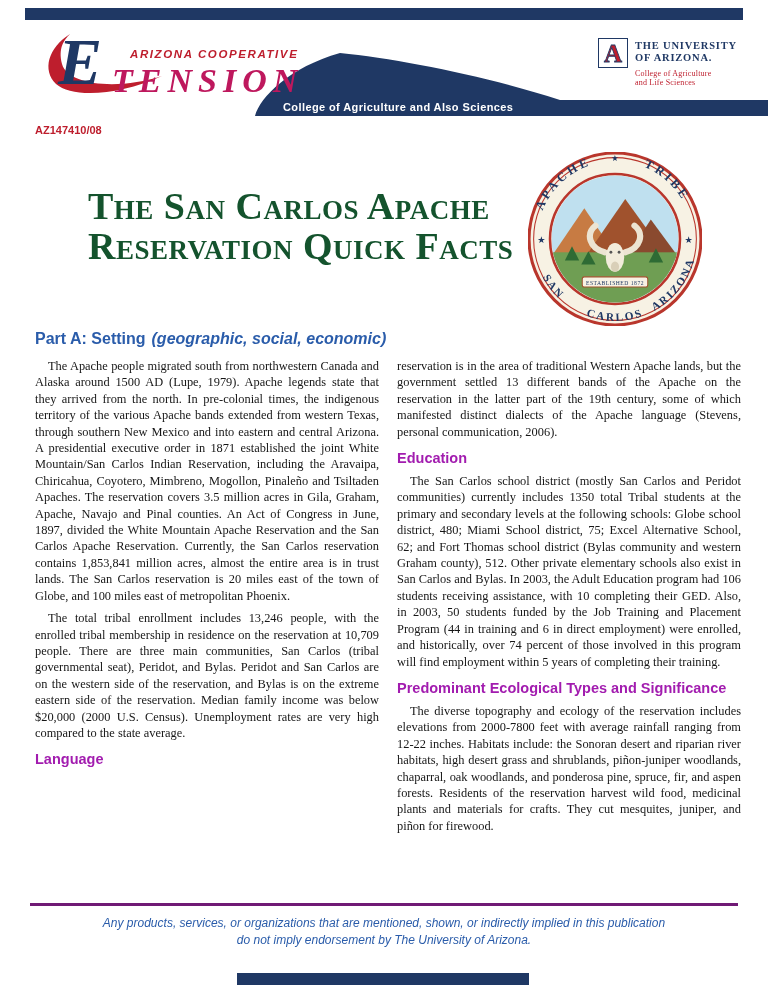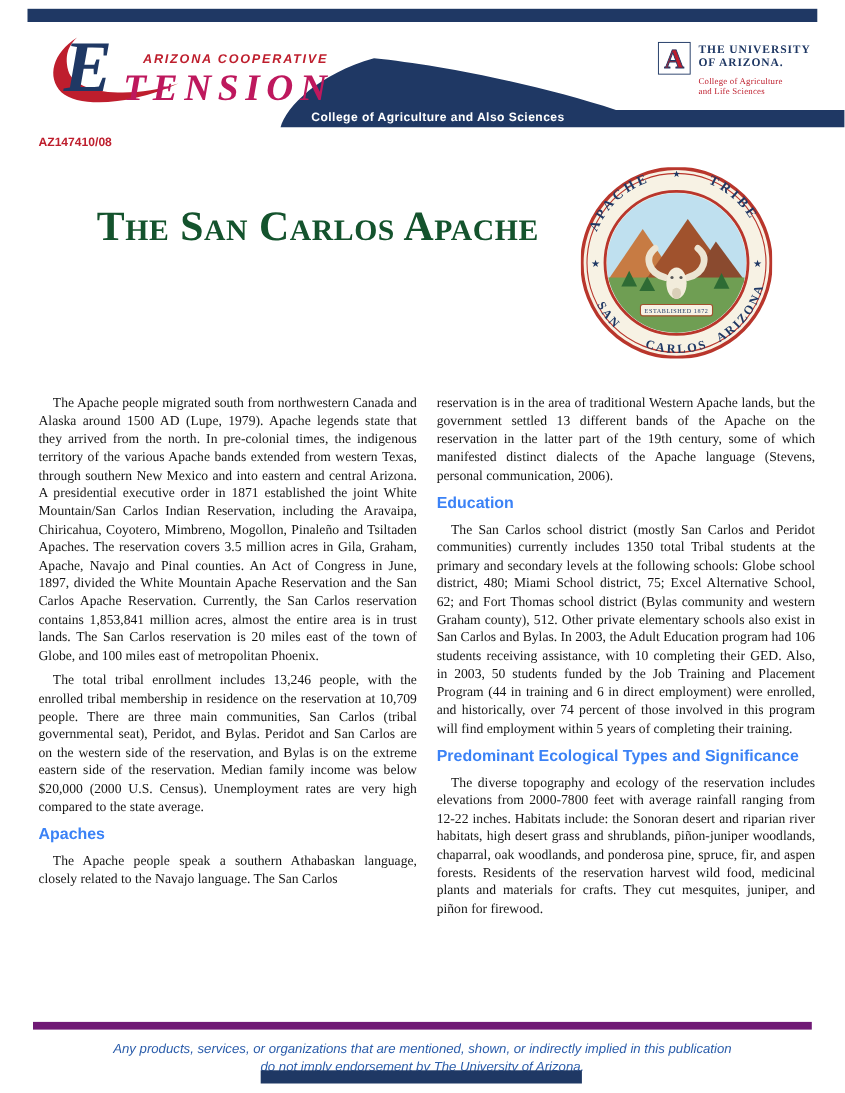--- a/index.html
+++ b/index.html
@@ -59,30 +59,30 @@
   .part-heading .italic-part { font-style:italic; }
 
   .columns { position:absolute; left:35px; top:358px; width:706px; display:flex; gap:18px; }
   .col { width:344px; }
   .col p {
     font-size:12.4px; line-height:16.4px; text-align:justify; text-indent:13px;
     color:#161616; margin-bottom:6px;
   }
   .col p.no-indent { text-indent:0; }
   .col h3 {
-    font:bold 14.5px "Liberation Sans", sans-serif; color:#3b82f6;
+    font:bold 14.5px "Liberation Sans", sans-serif; color:#a21caf;
     margin:10px 0 7px 0; white-space:nowrap;
   }
 
   
   .page-footer {
     position:absolute; left:30px; right:30px; top:903px;
-    border-top:7px solid #701a75; padding-top:9px;
+    border-top:3px solid #701a75; padding-top:9px;
     text-align:center; font:italic 12px "Liberation Sans", sans-serif;
-    color:#2a5caa; line-height:17px;margin-top:26px;
+    color:#2a5caa; line-height:17px;
   }
 
   
   .seal text { font-family:"Liberation Serif", serif; }
 </style>
 </head>
 <body>
 
 <div class="page">
 
@@ -117,20 +117,21 @@
     </div>
   </div>
 
   <div class="pub-row">
     <span>AZ1474</span>
     <span>10/08</span>
   </div>
 
   <h1 class="doc-title">
     <div>The San Carlos Apache</div>
+    <div>Reservation Quick Facts</div>
   </h1>
 
   <svg class="seal" viewBox="0 0 170 170">
     <defs>
       <path id="arcTop" d="M 9 85 A 76 76 0 0 1 161 85"></path>
       <path id="arcBottom" d="M 5 85 A 80 80 0 0 0 165 85"></path>
       <clipPath id="sealClip">
           <circle cx="85" cy="85" r="62"></circle>
         </clipPath>
     </defs>
@@ -172,27 +173,29 @@
     <text font-size="11" font-weight="bold" fill="#1f3864" letter-spacing="2">
       <textPath href="#arcBottom" startOffset="50%" text-anchor="middle">CARLOS</textPath>
     </text>
     <text font-size="11" font-weight="bold" fill="#1f3864" letter-spacing="2">
       <textPath href="#arcBottom" startOffset="79%" text-anchor="middle">ARIZONA</textPath>
     </text>
     <text x="13" y="89" text-anchor="middle" font-size="9" fill="#1f3864">★</text>
     <text x="157" y="89" text-anchor="middle" font-size="9" fill="#1f3864">★</text>
   </svg>
 
+  <h2 class="part-heading">
+    <span class="bold-part">Part A: Setting</span><span class="italic-part">(geographic, social, economic)</span>
+  </h2>
 
   <div class="columns">
     <div class="col">
       <p>The Apache people migrated south from northwestern Canada and Alaska around 1500 AD (Lupe, 1979). Apache legends state that they arrived from the north. In pre-colonial times, the indigenous territory of the various Apache bands extended from western Texas, through southern New Mexico and into eastern and central Arizona. A presidential executive order in 1871 established the joint White Mountain/San Carlos Indian Reservation, including the Aravaipa, Chiricahua, Coyotero, Mimbreno, Mogollon, Pinaleño and Tsiltaden Apaches. The reservation covers 3.5 million acres in Gila, Graham, Apache, Navajo and Pinal counties. An Act of Congress in June, 1897, divided the White Mountain Apache Reservation and the San Carlos Apache Reservation. Currently, the San Carlos reservation contains 1,853,841 million acres, almost the entire area is in trust lands.  The San Carlos reservation is 20 miles east of the town of Globe, and 100 miles east of metropolitan Phoenix.</p>
       <p>The total tribal enrollment includes 13,246 people, with the enrolled tribal membership in residence on the reservation at 10,709 people.  There are three main communities, San Carlos (tribal governmental seat), Peridot, and Bylas. Peridot and San Carlos are on the western side of the reservation, and Bylas is on the extreme eastern side of the reservation. Median family income was below $20,000 (2000 U.S. Census). Unemployment rates are very high compared to the state average.</p>
-      <h3>Apaches</h3>
-      <p>The Apache people speak a southern Athabaskan language, closely related to the Navajo  language. The San Carlos</p>
+      <h3>Language</h3>
     </div>
     <div class="col">
       <p class="no-indent">reservation is in the area of traditional Western Apache lands, but the government settled 13 different bands of the Apache on the reservation in the latter part of the 19th century, some of which manifested distinct dialects of the Apache language (Stevens, personal communication, 2006).</p>
       <h3>Education</h3>
       <p>The San Carlos school district (mostly San Carlos and Peridot communities) currently includes 1350 total Tribal students at the primary and secondary levels at the following schools: Globe school district, 480; Miami School district, 75; Excel Alternative School, 62; and Fort Thomas school district (Bylas community and western Graham county), 512. Other private elementary schools also exist in San Carlos and Bylas.  In 2003, the Adult Education program had 106 students receiving assistance, with 10 completing their GED. Also, in 2003, 50 students funded by the Job Training and Placement Program (44 in training and 6 in direct employment) were enrolled, and historically, over 74 percent of those involved in this program will find employment within 5 years of completing their training.</p>
       <h3>Predominant Ecological Types and Significance</h3>
       <p>The diverse topography and ecology of the reservation includes elevations from 2000-7800 feet with average rainfall ranging from 12-22 inches. Habitats include: the Sonoran desert and riparian river habitats, high desert grass and shrublands, piñon-juniper woodlands, chaparral, oak woodlands, and ponderosa pine, spruce, fir, and aspen forests. Residents of the reservation harvest wild food, medicinal plants and materials for crafts. They cut mesquites, juniper, and piñon for firewood.</p>
     </div>
   </div>
 

